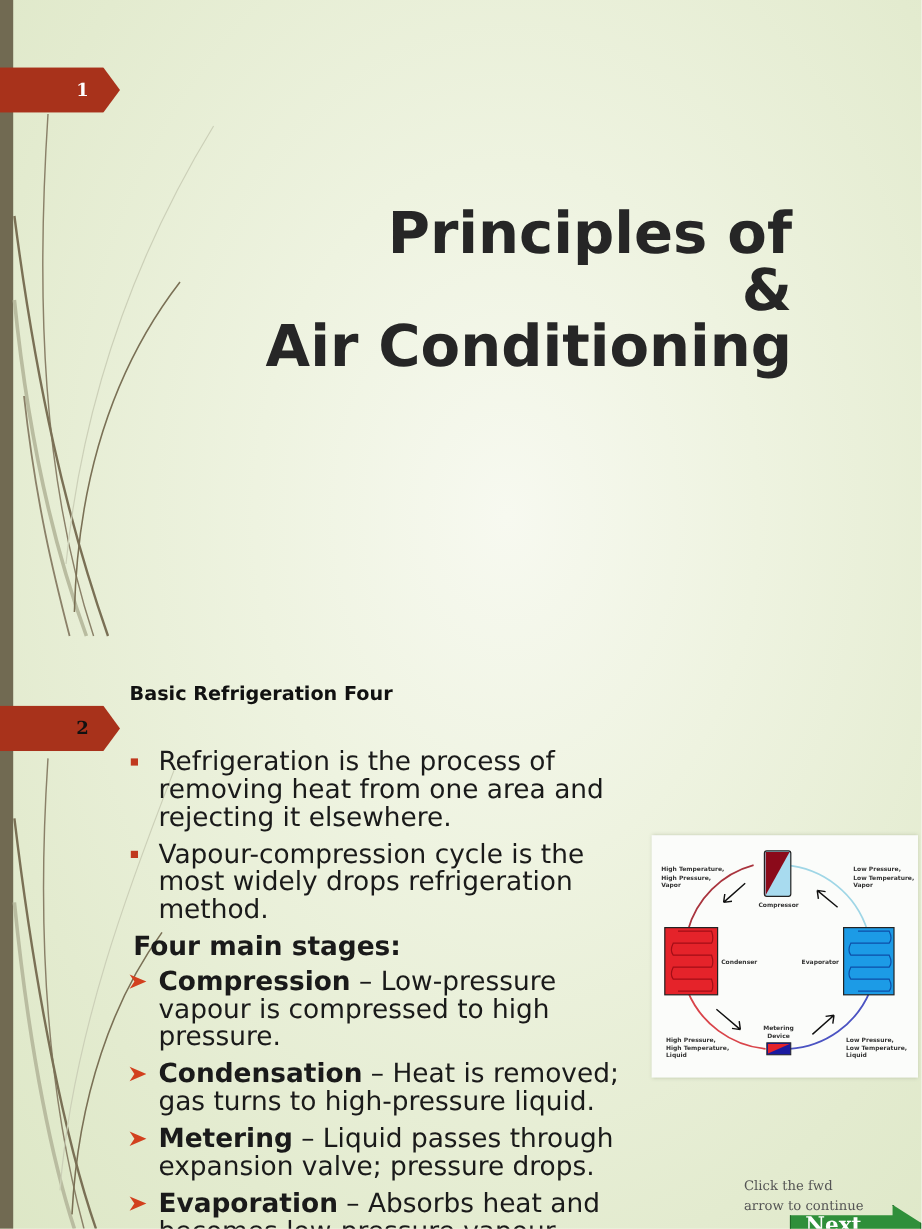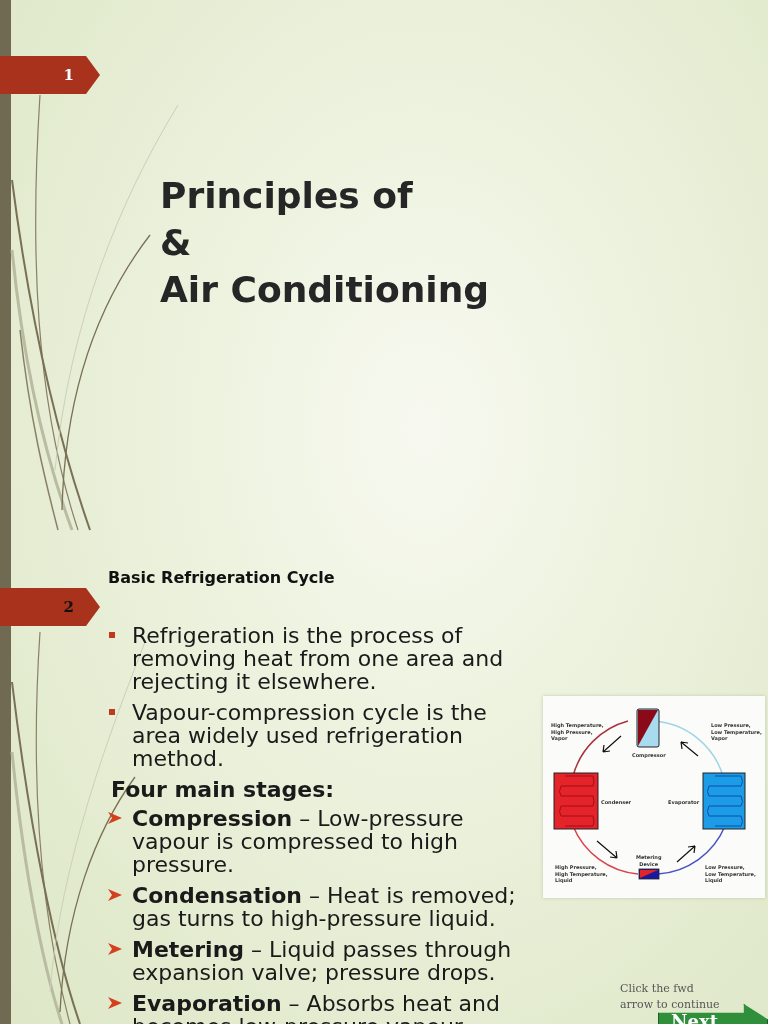--- a/index.html
+++ b/index.html
@@ -26,22 +26,22 @@
       display: flex; align-items: center; justify-content: flex-end;
       padding-right: 26px;
     }
     .num-tag.t1 { top: 56px; }
     .num-tag.t2 { top: 56px; color: #111; }
 
     .grass { position: absolute; left: 0; top: 0; pointer-events: none; }
 
     .title {
       position: absolute; left: 160px; top: 172px; width: 500px;
-      text-align: left;
-      font-weight: bold; font-size: 36px; line-height: 47px; color: #262626;
+      text-align: right;
+      font-weight: bold; font-size: 48px; line-height: 47px; color: #262626;
       font-family: "DejaVu Sans", sans-serif;
     }
     .title span { display: block; }
 
     .sub-heading {
       position: absolute; left: 108px; top: 36px;
       font-weight: bold; font-size: 16px; color: #111;
     }
 
     .content {
@@ -115,30 +115,30 @@
     <path d="M40 100 C 30 250, 40 380, 70 492" stroke="#8a8068" stroke-width="1.2" fill="none"></path>
     <path d="M12 150 C 30 300, 55 420, 80 492" stroke="#7a7055" stroke-width="2" fill="none"></path>
     <path d="M12 220 C 25 350, 45 440, 62 492" stroke="#b9bca0" stroke-width="3" fill="none"></path>
     <path d="M145 110 C 110 200, 60 330, 50 460" stroke="#ccd0b8" stroke-width="1" fill="none"></path>
     <path d="M135 245 C 95 300, 65 380, 60 480" stroke="#7a7055" stroke-width="1.3" fill="none"></path>
   </svg>
   <div class="num-tag t2">
     <span>2</span>
   </div>
 
-  <div class="sub-heading">Basic Refrigeration Cycle</div>
+  <div class="sub-heading">Basic Refrigeration Four</div>
 
   <div class="content">
     <div class="bullet">
       <span class="sq"></span>
       <span>Refrigeration is the process of removing heat from one area and rejecting it elsewhere.</span>
     </div>
     <div class="bullet">
       <span class="sq"></span>
-      <span>Vapour-compression cycle is the area widely used refrigeration method.</span>
+      <span>Vapour-compression cycle is the most widely drops refrigeration method.</span>
     </div>
     <div class="stages-heading">Four main stages:</div>
 
     <div class="stage">
       <svg class="arrow" viewBox="0 0 16 16">
           <path d="M1 2 L15 8 L1 14 L5 8 Z" fill="#d2401e"></path>
         </svg>
       <b>Compression</b><span> – Low-pressure vapour is compressed to high pressure.</span>
     </div>
     <div class="stage">

